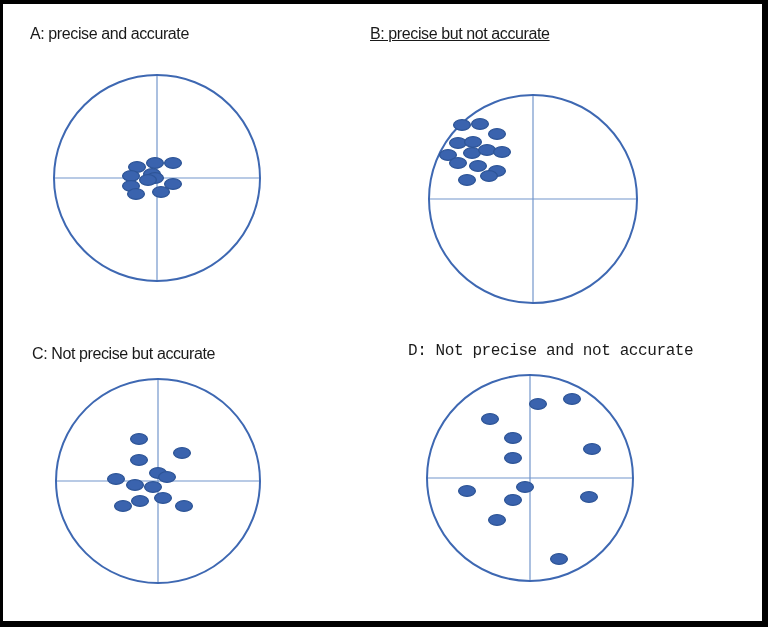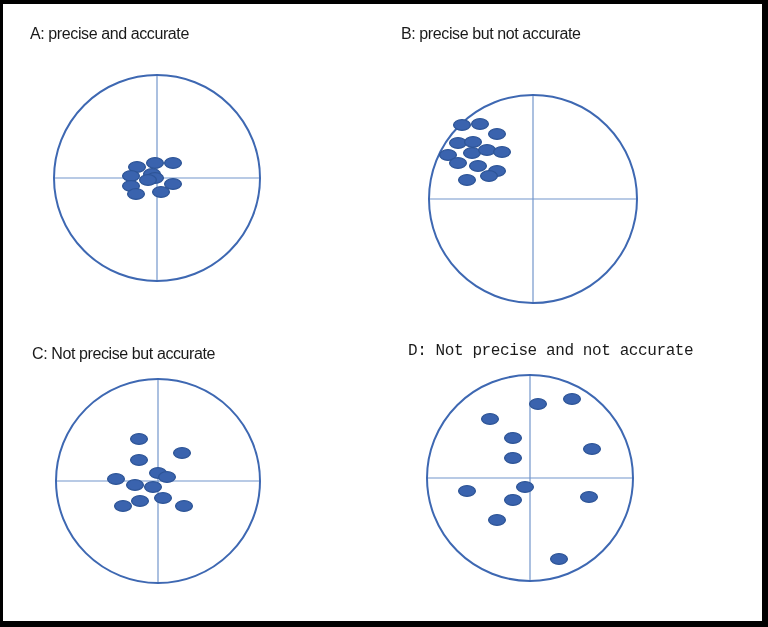--- a/index.html
+++ b/index.html
@@ -23,21 +23,21 @@
   }
   .panel-title {
     position: absolute;
     font-size: 16px;
     letter-spacing: -0.4px;
     color: var(--title-color, #1a1a1a);
     white-space: nowrap;
     line-height: 1.1;
   }
   .title-a { left: 27px;  top: 21px;  }
-  .title-b { left: 398px; top: 21px;  }
+  .title-b { left: 367px; top: 21px; text-decoration: underline;  }
   .title-c { left: 29px;  top: 341px; }
   .title-d { left: 405px; top: 339px; font-family: Liberation Mono, monospace; }
   #targets {
     position: absolute;
     top: -4px;   
     left: -3px;
     width: 768px;
     height: 627px;
   }
 </style>

